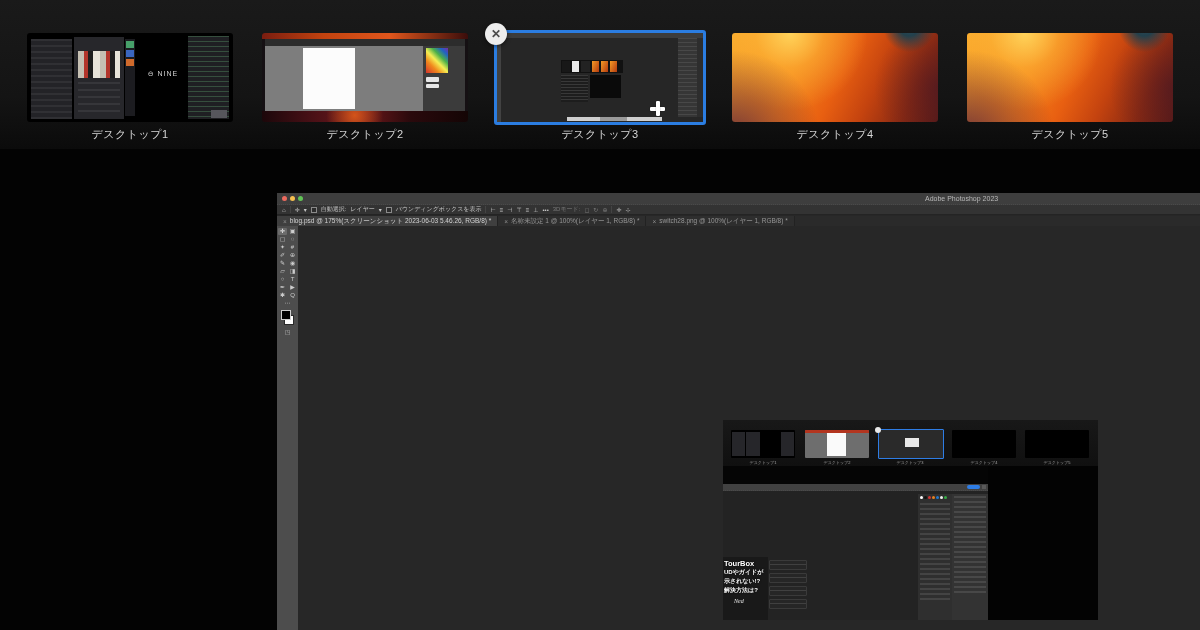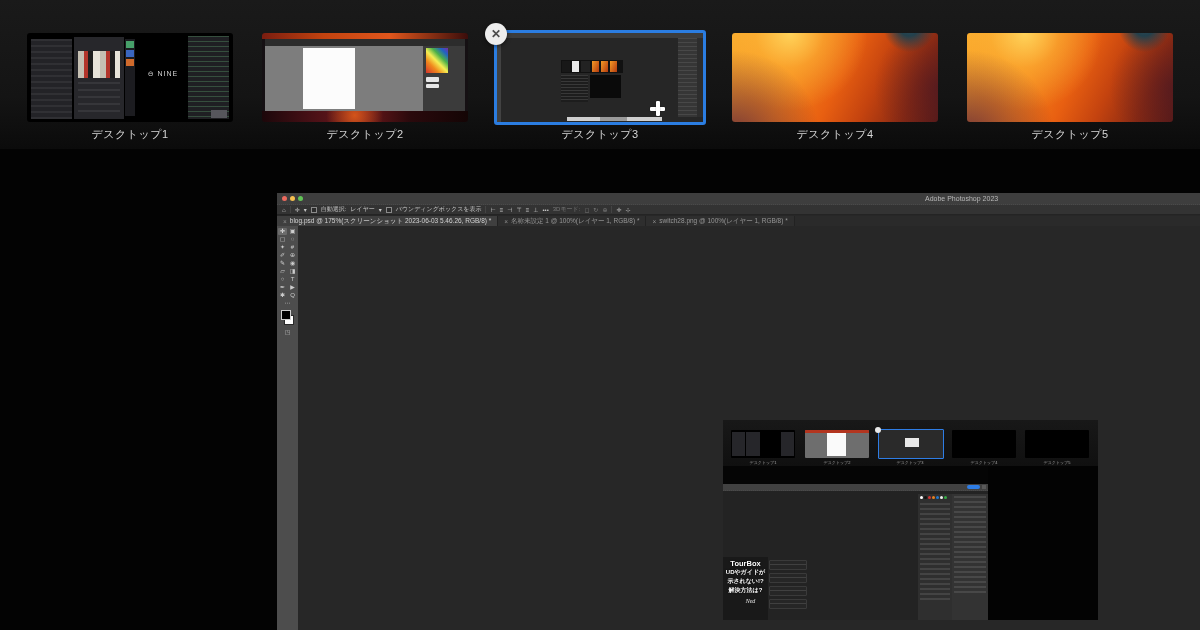--- a/index.html
+++ b/index.html
@@ -115,21 +115,21 @@
   .sm-thumb{position:absolute;top:10px;width:64px;height:28px;border-radius:1px;overflow:hidden;background:#000;}
   .sm-thumb.selected{top:9px;border:1px solid #2e7de5;}
   .sm-label{position:absolute;top:40px;width:64px;text-align:center;color:#a8a8a8;font-size:4px;}
   .sm-close{position:absolute;left:152px;top:7px;width:6px;height:6px;border-radius:50%;background:#e8e8e8;z-index:4;}
   .sm-d2{background:#6e6e6e;}
   .sm-d2 i.doc{position:absolute;left:34%;top:12%;width:30%;height:80%;background:#fafafa;}
   .sm-d2 i.bar{position:absolute;left:0;top:0;width:100%;height:10%;background:#b3351f;}
   .sm-d3{background:#2a2a2a;}
   .sm-d3 i{position:absolute;left:40%;top:30%;width:22%;height:30%;background:#e8e8e8;}
   .sm-d1 i{position:absolute;top:6%;height:88%;background:#26262a;}
-  .shot-ps{position:absolute;left:0;top:64px;width:265px;height:136px;background:#232323;text-align:center;}
+  .shot-ps{position:absolute;left:0;top:64px;width:265px;height:136px;background:#232323;}
   .shot-ps-bar{position:absolute;left:0;top:0;width:100%;height:6px;background:#414141;
     border-bottom:1px dotted #4a4a4a;}
   .shot-pill{position:absolute;right:8px;top:1px;width:13px;height:4px;border-radius:2px;background:#2e7de5;}
   .shot-pill2{position:absolute;right:2px;top:1px;width:4px;height:4px;background:#5a5a5a;}
   .shot-panel1{position:absolute;left:195px;top:10px;width:34px;height:126px;background:#2f2f2f;}
   .sw-dots{display:flex;gap:1px;padding:2px;}
   .sw-dots i{width:3px;height:3px;border-radius:50%;display:block;}
   .shot-panel1 .rows,.shot-panel2 .rows{margin:2px;height:100px;
     background:repeating-linear-gradient(180deg,rgba(255,255,255,.10) 0 2px,transparent 2px 5px);}
   .shot-panel2{position:absolute;left:229px;top:10px;width:36px;height:126px;background:#333;}

